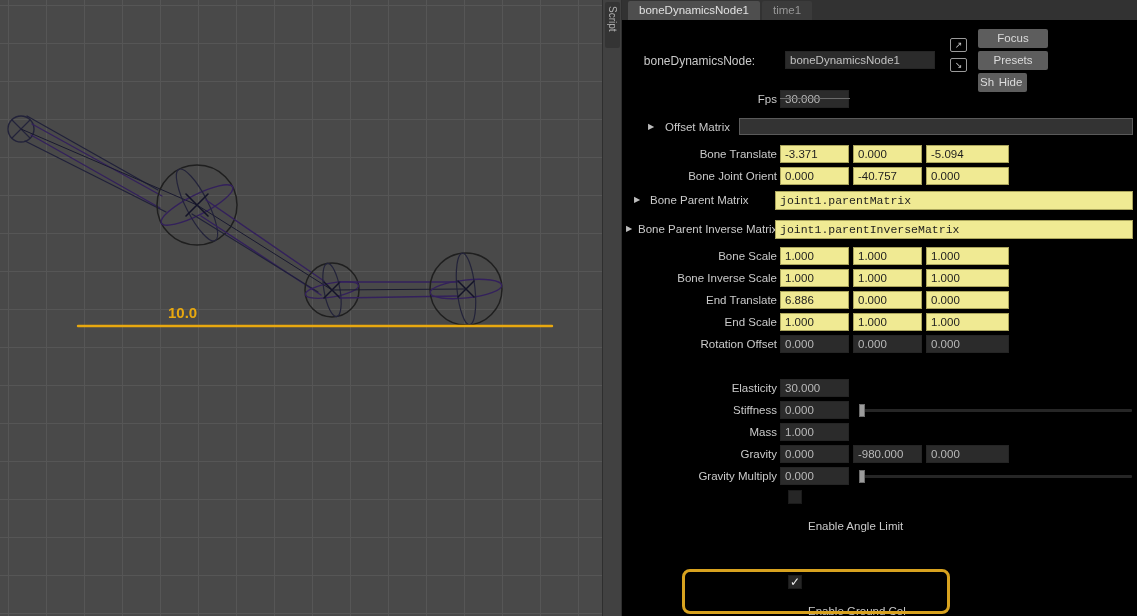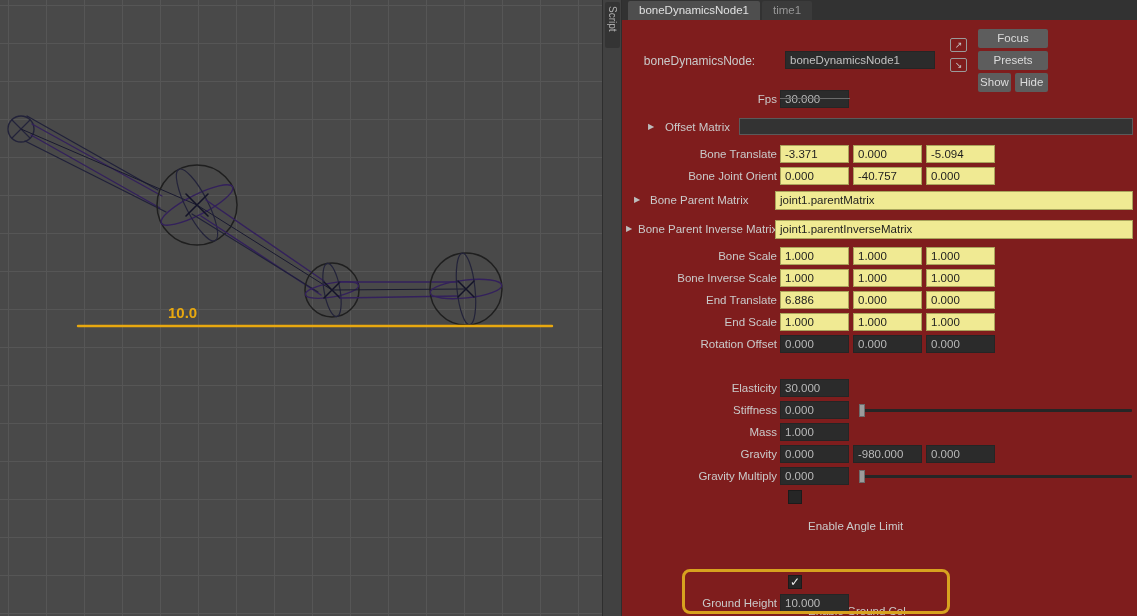--- a/index.html
+++ b/index.html
@@ -18,21 +18,21 @@
     background-size:38px 38px;background-position:8px 5px;
   }
   .scene{position:absolute;left:0;top:0;}
   .scene text{font-family:"Liberation Sans",sans-serif;font-weight:bold;font-size:15px;}
   
   .script-strip{position:absolute;left:602px;top:0;width:20px;height:616px;
     background:#414141;border-left:1px solid #2e2e2e;border-right:1px solid #2e2e2e;box-sizing:border-box;}
   .script-tab{position:absolute;left:2px;top:2px;width:15px;height:46px;background:#343434;border-radius:2px;}
   .script-label{writing-mode:vertical-rl;font-size:10px;color:#b3b3b3;display:block;margin:4px auto 0 auto;}
   
-  .attr{position:absolute;left:622px;top:0;width:515px;height:616px;background:#7f1d1d;}
+  .attr{position:absolute;left:622px;top:0;width:515px;height:616px;background:#000000;}
   .tabbar{position:absolute;left:0;top:0;right:0;height:20px;background:#323232;
     display:flex;align-items:flex-end;padding-left:6px;box-sizing:border-box;z-index:5;}
   .tab{height:19px;line-height:19px;padding:0 11px;font-size:11.5px;color:#969696;
     background:#3b3b3b;margin-right:2px;border-radius:2px 2px 0 0;white-space:nowrap;}
   .tab.active{background:#4e4e4e;color:#e0e0e0;}
   
   .hdr-label{position:absolute;left:0;width:155px;text-align:center;font-size:12px;color:#cacaca;line-height:18px;}
   .name-field{position:absolute;left:163px;top:51px;width:150px;height:18px;box-sizing:border-box;
     background:#2b2b2b;border:1px solid #252525;color:#c0c0c0;font-size:11.5px;line-height:16px;padding:0 4px;}
   .mini-icon{position:absolute;left:328px;width:17px;height:14px;box-sizing:border-box;
@@ -40,22 +40,22 @@
   .btn{position:absolute;background:#5d5d5d;border-radius:2px;font-size:11.5px;color:#dcdcdc;
     text-align:center;line-height:19px;height:19px;}
   
   .row{position:absolute;left:0;width:100%;height:18px;}
   .lbl{position:absolute;left:0;width:155px;text-align:right;font-size:11.5px;color:#cacaca;line-height:18px;white-space:nowrap;}
   .mlbl{position:absolute;font-size:11.5px;color:#cacaca;line-height:19px;white-space:nowrap;}
   .arrow{position:absolute;top:4px;font-size:8px;color:#bdbdbd;line-height:10px;}
   .fld{position:absolute;top:0;height:18px;box-sizing:border-box;background:#2b2b2b;border:1px solid #252525;
     color:#b9b9b9;font-size:11.5px;line-height:16px;padding:0 4px;white-space:nowrap;overflow:hidden;}
   .fld.yel{background:#f0ea93;border-color:#aaa45c;color:#1d1d1d;}
-  .f1{left:158px;width:69px}.f2{left:231px;width:69px}.f3{left:304px;width:69px}
-  .fldw{left:153px;right:4px;height:19px;line-height:17px;}
+  .f1{left:158px;width:69px}.f2{left:231px;width:69px}.f3{left:304px;width:83px}
+  .fldw{left:153px;right:4px;height:19px;line-height:17px;font-family:Liberation Mono, monospace;}
   .fldm{left:117px;right:4px;height:17px;background:#333333;border:1px solid #5a5a5a;}
   .slider{position:absolute;left:237px;right:5px;top:8px;height:3px;background:#262626;border-radius:1px;}
   .handle{position:absolute;top:-5px;width:6px;height:13px;background:#9c9c9c;border:1px solid #6c6c6c;box-sizing:border-box;}
   .cb{position:absolute;left:166px;top:2px;width:14px;height:14px;box-sizing:border-box;background:#262626;
     border:1px solid #1b1b1b;color:#ececec;font-size:12px;line-height:12px;text-align:center;}
   .cb-label{position:absolute;left:186px;font-size:11.5px;color:#cacaca;line-height:18px;white-space:nowrap;margin-top:29px;}
   .strike{position:absolute;left:158px;width:70px;top:8px;height:1px;background:#6b6b6b;}
   .hl-box{position:absolute;left:60px;top:569px;width:268px;height:45px;border:3px solid #d7a21f;
     border-radius:8px;box-sizing:border-box;pointer-events:none;z-index:6;}
 </style>
@@ -118,21 +118,21 @@
     <div class="tab">time1</div>
   </div>
 
   <span class="hdr-label" style="top:52px">boneDynamicsNode:</span>
   <div class="name-field">boneDynamicsNode1</div>
   <div class="mini-icon" style="top:38px">↗</div>
   <div class="mini-icon" style="top:58px">↘</div>
   <div class="btn" style="left:356px;top:29px;width:70px">Focus</div>
   <div class="btn" style="left:356px;top:51px;width:70px">Presets</div>
   <div class="btn" style="left:356px;top:73px;width:33px">Show</div>
-  <div class="btn" style="left:393px;top:73px;width:33px">Hide</div>
+  <div class="btn" style="left:372px;top:73px;width:33px">Hide</div>
 
   <div class="row" style="top:90px">
     <span class="lbl">Fps</span>
     <span class="fld f1">30.000</span>
     <span class="strike"></span>
   </div>
 
   <div class="row" style="top:118px">
     <span class="arrow" style="left:26px">▶</span>
     <span class="mlbl" style="left:43px">Offset Matrix</span>
@@ -240,20 +240,16 @@
   </div>
 
 
 
 
   <div class="row" style="top:573px">
     <span class="cb">✓</span>
     <span class="cb-label">Enable Ground Col</span>
   </div>
 
-  <div class="row" style="top:594px">
-    <span class="lbl">Ground Height</span>
-    <span class="fld f1">10.000</span>
-  </div>
 
   <div class="hl-box"></div>
 
 </div>
 
 </body></html>

